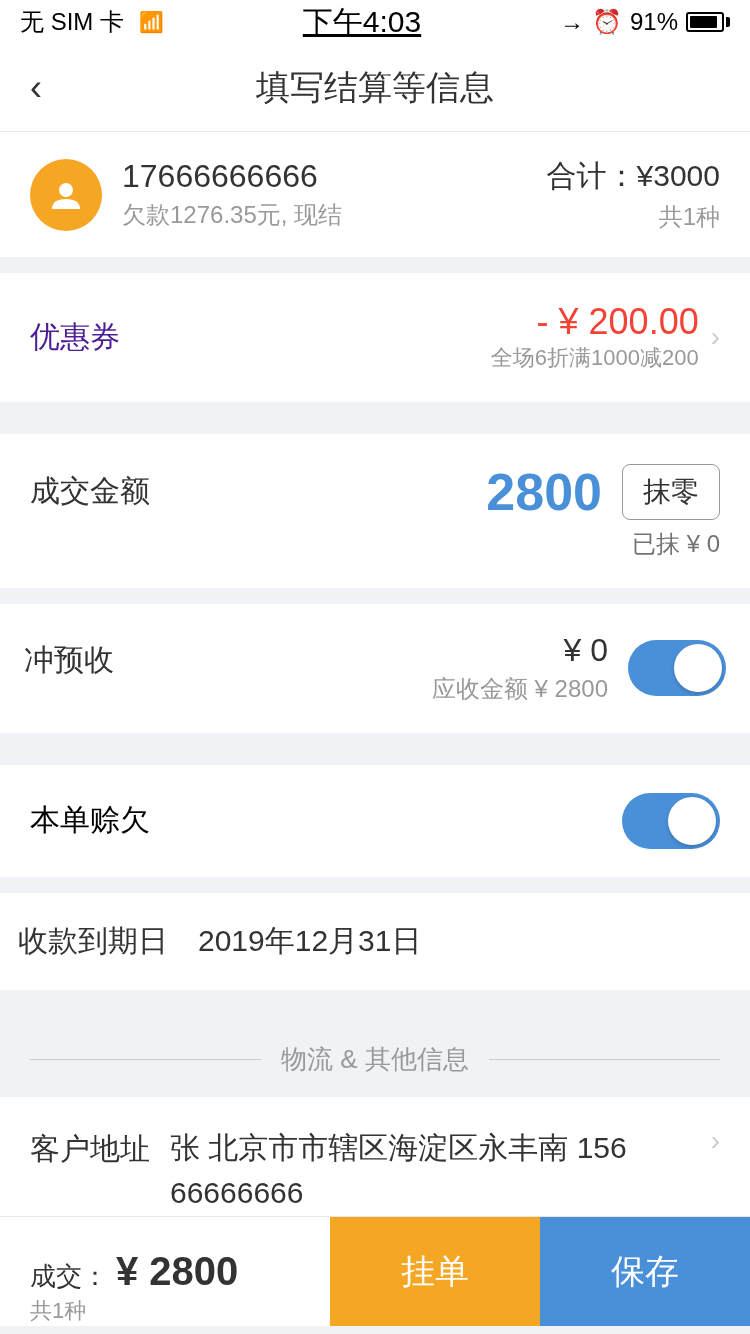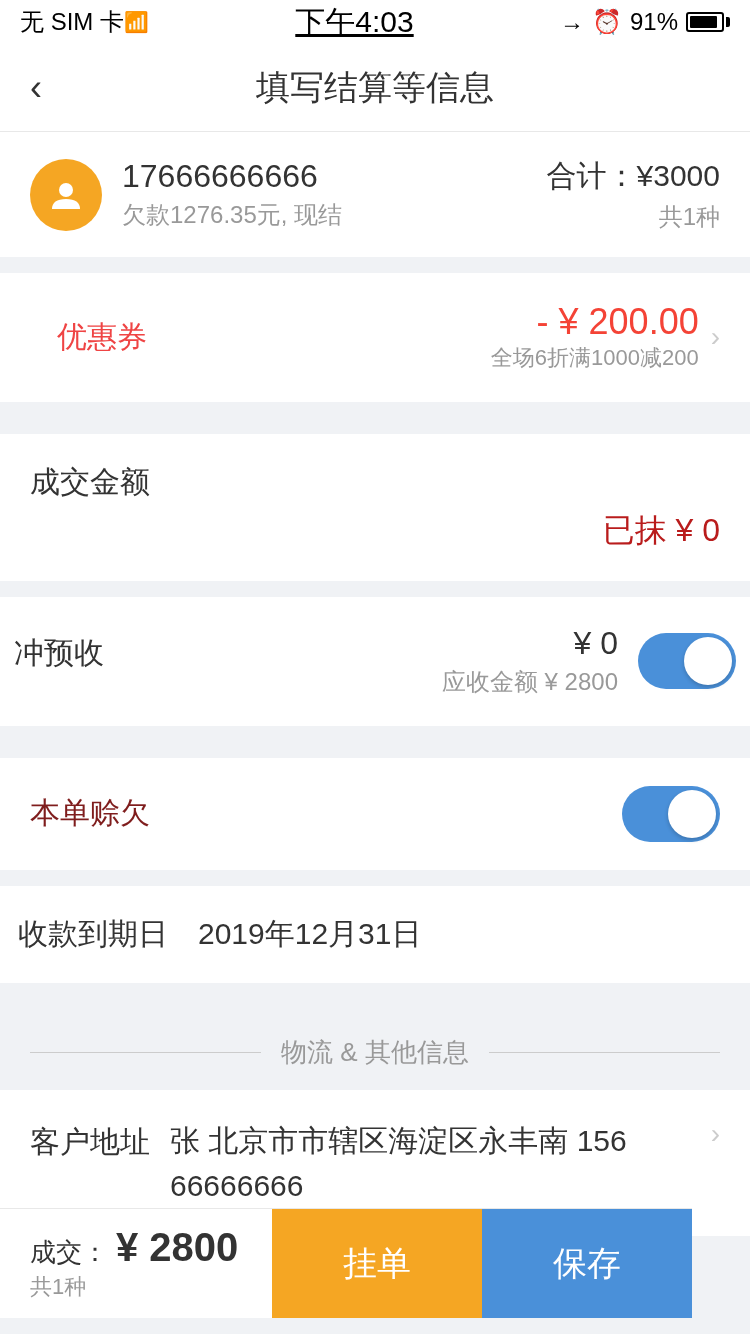--- a/index.html
+++ b/index.html
@@ -17,21 +17,21 @@
     .status-bar {
       height: 44px;
       background: #fff;
       display: flex;
       align-items: center;
       justify-content: space-between;
       padding: 0 20px;
       font-size: 24px;
       color: #000;
     }
-    .status-left { display: flex; align-items: center; gap: 0; }
+    .status-left { display: flex; align-items: center; gap: 15px; }
     .status-center { font-size: 30px; font-weight: 500; text-decoration: underline; }
     .status-right { display: flex; align-items: center; gap: 8px; font-size: 24px; }
     .wifi-icon { font-size: 20px; }
     .battery-block {
       display: inline-flex; align-items: center; gap: 2px;
     }
     .battery-body {
       width: 38px; height: 20px; border: 2px solid #000; border-radius: 3px; position: relative; padding: 2px;
     }
     .battery-fill {
@@ -126,22 +126,21 @@
     .coupon-row {
       background: #fff;
       padding: 28px 30px;
       display: flex;
       align-items: center;
       justify-content: space-between;
       margin-bottom: 16px;
     }
     .coupon-label {
       font-size: 30px;
-      color: #ef4444;
-      margin-left: 27px;
+      color: #4c1d95;
     }
     .coupon-right {
       display: flex;
       align-items: center;
       gap: 12px;
     }
     .coupon-amount {
       font-size: 36px;
       color: #f44336;
       font-weight: 500;
@@ -191,30 +190,30 @@
     .round-btn {
       border: 1.5px solid #999;
       border-radius: 8px;
       padding: 8px 20px;
       font-size: 28px;
       color: #333;
       background: #fff;
       cursor: pointer;
     }
     .amount-sub {
-      font-size: 32px;
-      color: #b91c1c;
+      font-size: 24px;
+      color: #737373;
       margin-top: 6px;
       text-align: right;
     }
 
     
     .prepay-section {
       background: #fff;
-      padding: 28px 14px;
+      padding: 28px 24px;
       margin-bottom: 16px;
     }
     .prepay-row {
       display: flex;
       align-items: flex-start;
       justify-content: space-between;
     }
     .prepay-label {
       font-size: 30px;
       color: #333;
@@ -265,21 +264,21 @@
     .debt-section {
       background: #fff;
       padding: 28px 30px;
       display: flex;
       align-items: center;
       justify-content: space-between;
       margin-bottom: 16px;
     }
     .debt-label {
       font-size: 30px;
-      color: #7f1d1d;
+      color: #000000;
     }
 
     
     .duedate-section {
       background: #fff;
       padding: 28px 18px;
       display: flex;
       align-items: center;
       gap: 30px;
       margin-bottom: 16px;
@@ -333,27 +332,27 @@
       flex: 1;
       margin: 0 20px;
       font-size: 30px;
       color: #333;
       line-height: 1.5;
     }
 
     
     .bottom-bar {
       position: fixed;
-      bottom: 16px;
+      bottom: 8px;
       left: 0;
-      width: 692px;
+      width: 750px;
       height: 110px;
       background: #fff;
       display: flex;
-      align-items: center;
+      align-items: flex-end;
       border-top: 1px solid #e8e8e8;
     }
     .bottom-info {
       padding: 0 30px;
       flex: 1;
     }
     .bottom-deal {
       font-size: 26px;
       color: #333;
       display: flex;
@@ -463,20 +462,22 @@
       <span class="chevron-right">›</span>
     </div>
   </div>
 
   <div class="separator"></div>
 
   <div class="amount-section section-white">
     <div class="amount-row">
       <span class="amount-label">成交金额</span>
       <div class="amount-right">
+        <span class="amount-value">2800</span>
+        <button class="round-btn">抹零</button>
       </div>
     </div>
     <div class="amount-sub">已抹  ¥ 0</div>
   </div>
 
   <div class="prepay-section section-white">
     <div class="prepay-row">
       <span class="prepay-label">冲预收</span>
       <div class="prepay-right">
         <div class="prepay-values">

